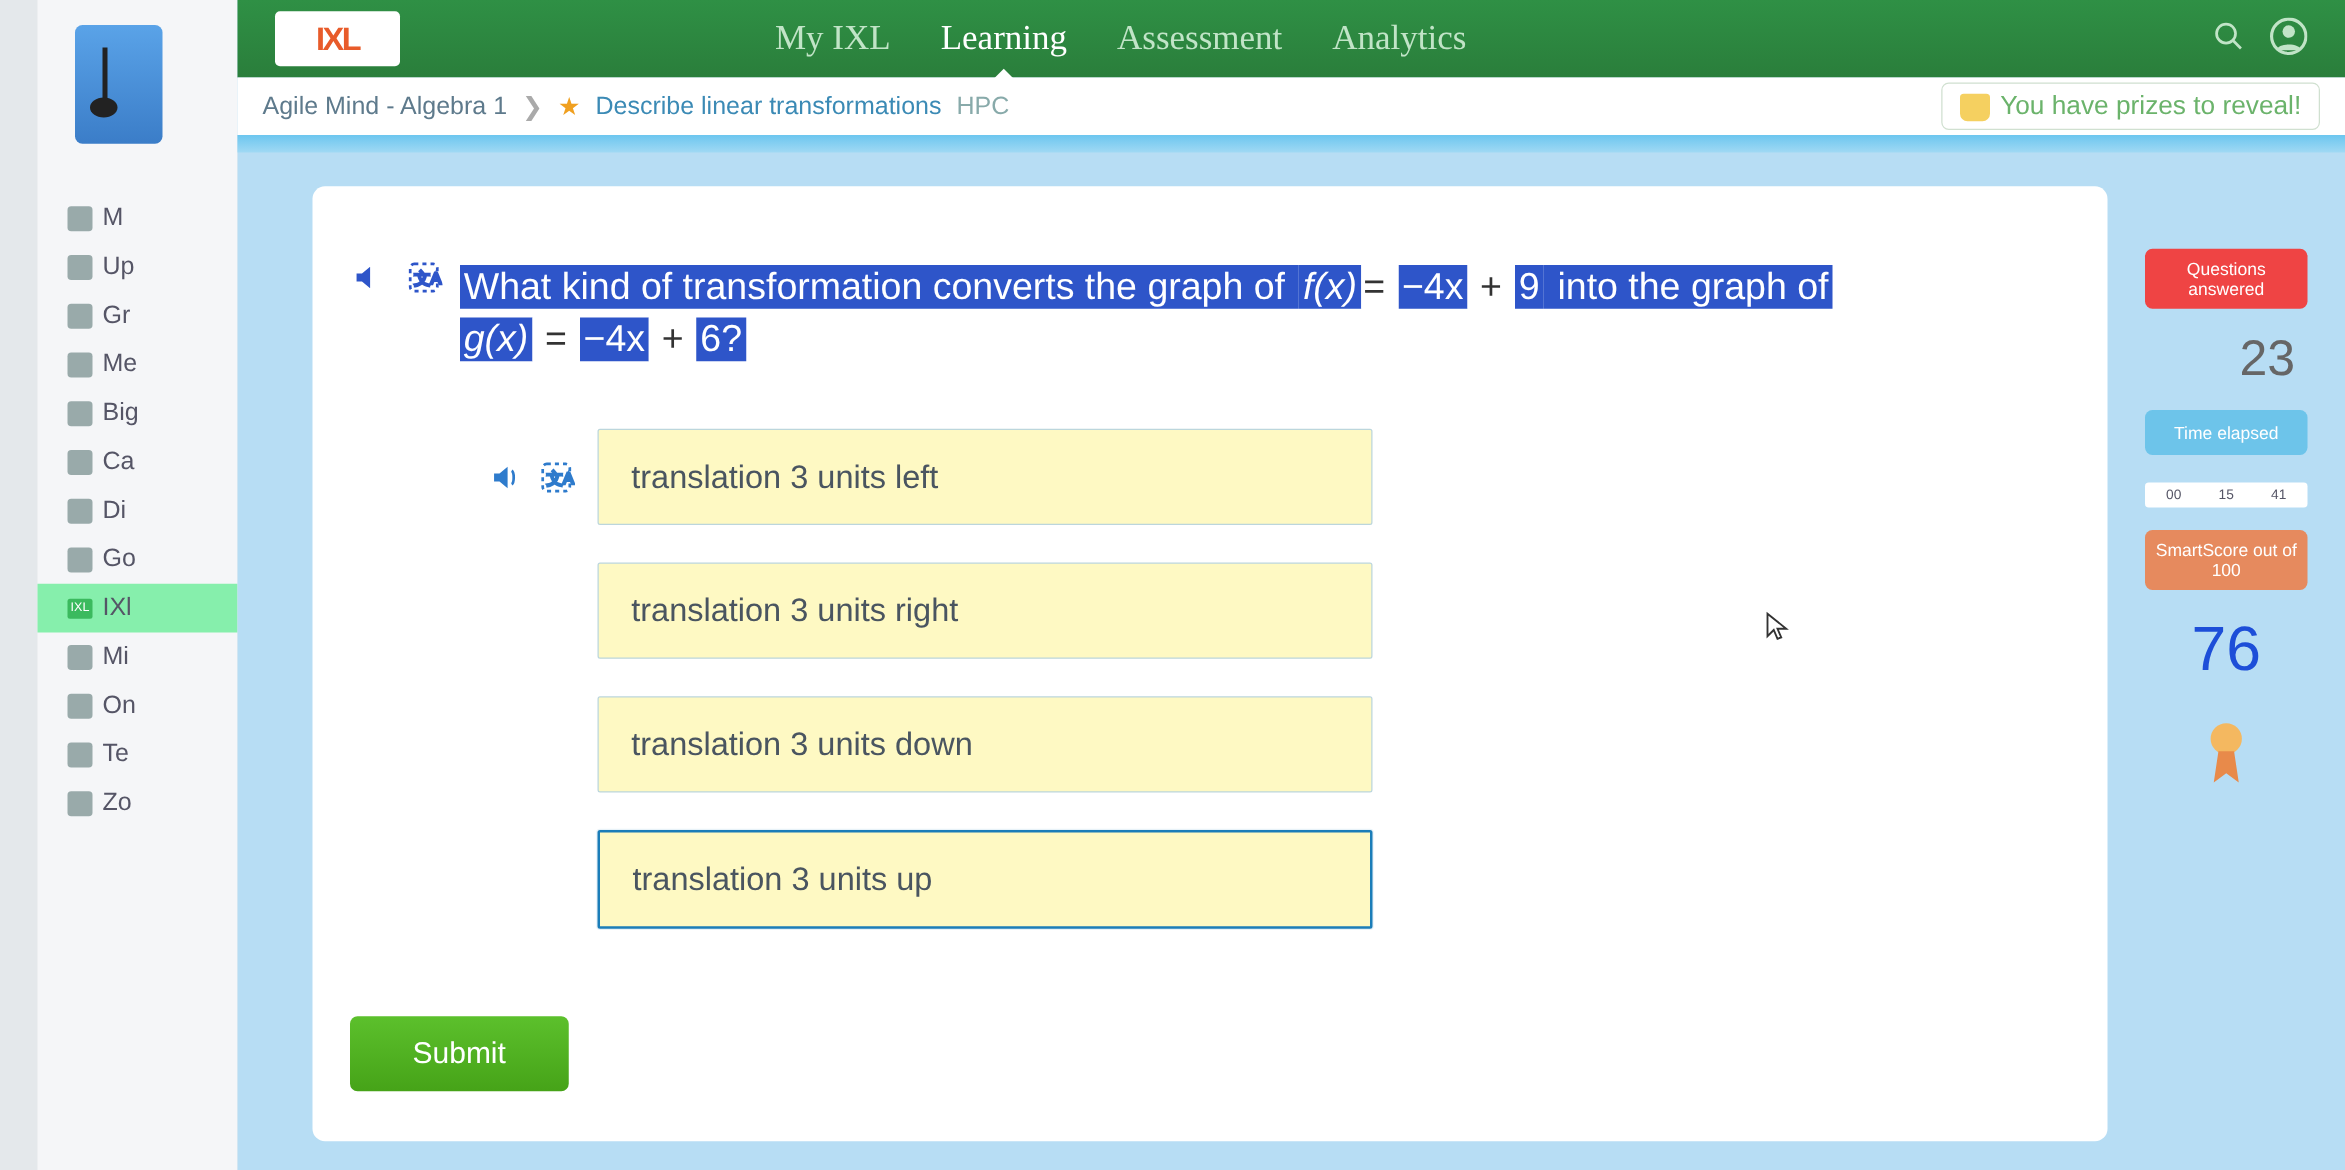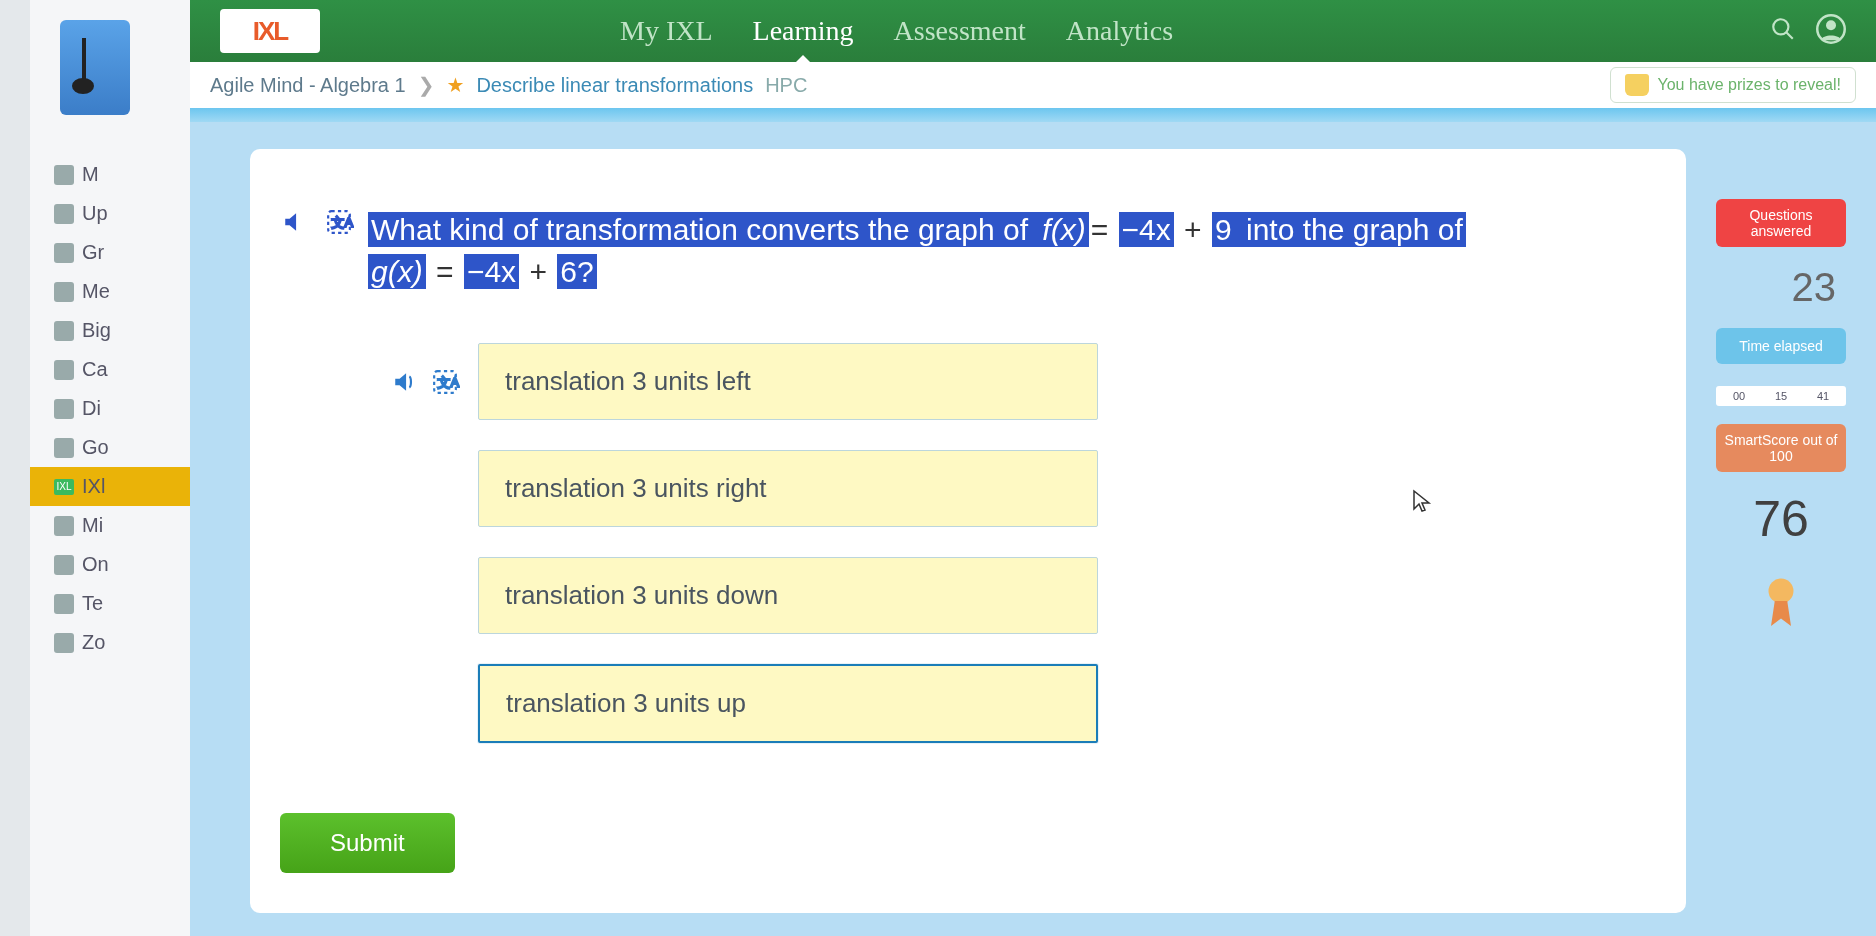--- a/index.html
+++ b/index.html
@@ -50,21 +50,21 @@
     color: #556;
     font-size: 20px;
     gap: 8px;
   }
   .left-item .mini-icon {
     width: 20px; height: 20px;
     background: #9aa;
     border-radius: 3px;
     display: inline-block;
   }
-  .left-item.active { background: #eab308; }
+  .left-item.active { background: #86efac; }
   .ixl-badge {
     width: 20px; height: 16px;
     background: #3bba5e;
     border-radius: 2px;
     color: #fff;
     font-size: 10px;
     text-align: center;
     line-height: 16px;
   }
 
@@ -139,23 +139,23 @@
   .breadcrumb-bar .topic { color:#3b8ab5; }
   .breadcrumb-bar .code { color:#8aa; }
   .prizes-bubble {
     margin-left: auto;
     background: #fff;
     border: 1px solid #d0e0d0;
     border-radius: 6px;
     padding: 6px 14px;
     color: #6bb36b;
     display: flex;
-    align-items: center;
+    align-items: flex-end;
     gap: 8px;
-    font-size: 16px;
+    font-size: 21px;
   }
   .trophy-icon {
     width: 24px; height: 22px;
     background: #f5d060;
     border-radius: 3px 3px 6px 6px;
   }
   .sky-strip {
     height: 14px;
     background: linear-gradient(#6cc6ef,#a0d9f4);
   }
@@ -304,21 +304,21 @@
   }
   .stat-smart-head {
     background:#e68a5e;
     padding:8px;
     font-size:14px;
     color:#fff;
   }
   .smart-value {
     font-size:50px;
     text-align:center;
-    color:#404040;
+    color:#1d4ed8;
     font-weight:400;
   }
   .ribbon {
     width:30px; height:60px;
     margin: 10px auto 0;
   }
   .ribbon svg{width:100%;height:100%;}
 
   .cursor-arrow {
     position:absolute;

